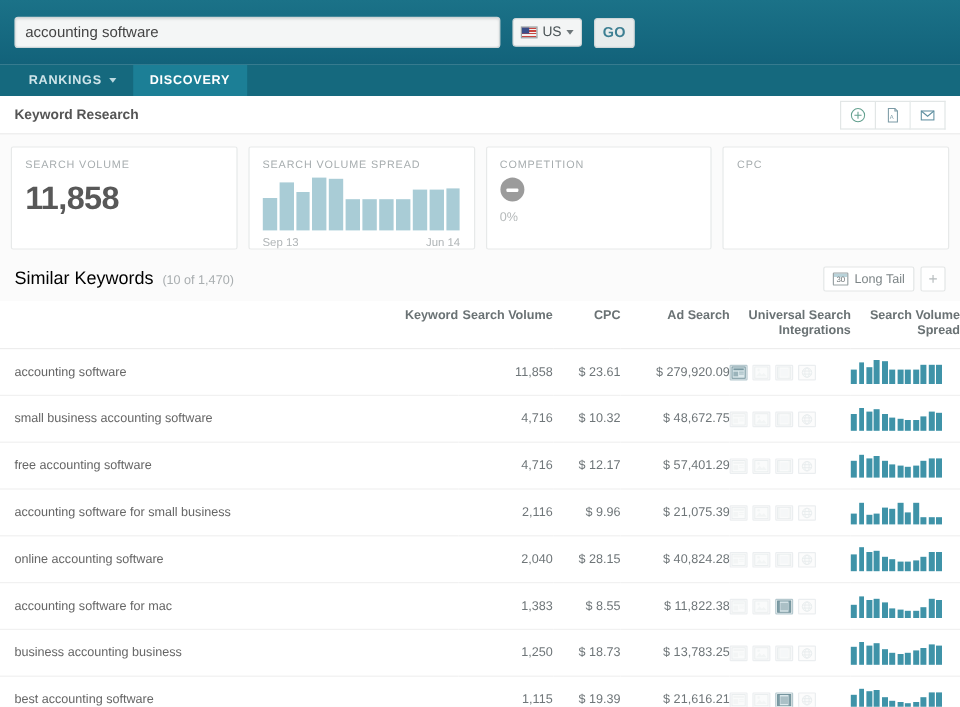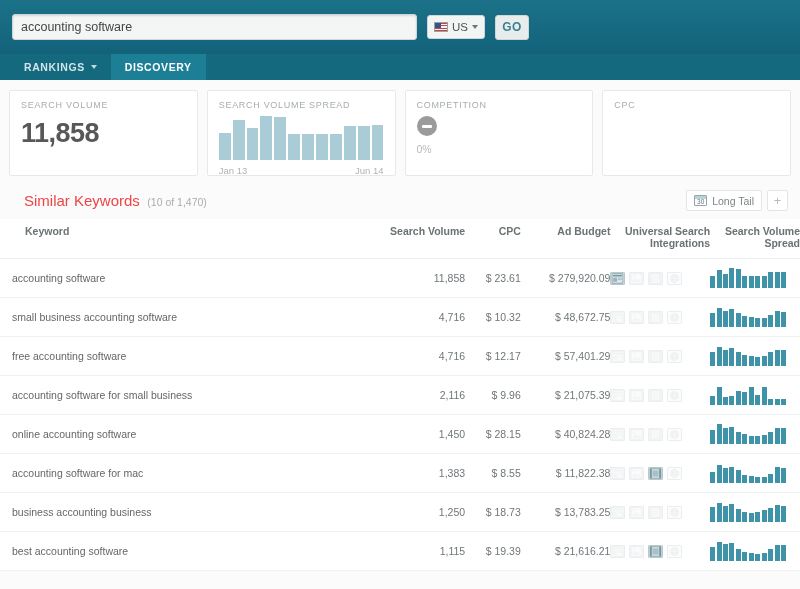--- a/index.html
+++ b/index.html
@@ -87,21 +87,21 @@
 
   .spark-big{display:flex;align-items:flex-end;gap:2px;height:44px;margin-top:6px;}
   .spark-big span{flex:1;background:#a9ccd6;display:block;}
   .spark-dates{display:flex;justify-content:space-between;font-size:9.5px;color:#b0b5b7;margin-top:5px;}
 
   
   .sk-head{
     display:flex;align-items:center;justify-content:space-between;
     padding:14px 12px 8px 12px;box-sizing:border-box;
   }
-  .sk-title{font-size:15px;color:#ef4444;margin-left:12px;}
+  .sk-title{font-size:15px;color:#000000;}
   .sk-count{font-size:10.5px;color:#a9aeb0;margin-left:3px;}
   .sk-right{display:flex;align-items:center;}
   .lt-btn{
     display:flex;align-items:center;gap:5px;height:19px;padding:0 7px;
     border:1px solid #e3e6e6;background:#fff;border-radius:2px;
     font-size:10.5px;color:#7d8587;cursor:pointer;
   }
   .badge30{
     width:13px;height:11px;border:1px solid #9aa3a6;border-radius:1px;background:#fff;
     font-size:6.5px;line-height:7px;color:#6a7274;text-align:center;
@@ -112,21 +112,21 @@
     width:19px;height:19px;margin-left:5px;border:1px solid #e3e6e6;background:#fff;
     display:flex;align-items:center;justify-content:center;color:#b6bcbe;font-size:13px;
     border-radius:2px;cursor:pointer;
   }
 
   table.kw{width:100%;border-collapse:collapse;background:#fff;}
   table.kw th{
     font-size:10.5px;font-weight:bold;color:#6a7274;text-align:right;
     padding:6px 0 9px 0;vertical-align:top;border-bottom:1px solid #ededed;
   }
-  table.kw th.l{text-align:left;padding-left:25px;}
+  table.kw th.l{text-align:right;padding-left:12px;}
   table.kw td{
     font-size:10.5px;color:#6f7679;text-align:right;
     padding:9px 0;border-bottom:1px solid #f1f1f1;
   }
   table.kw td.l{text-align:left;padding-left:12px;color:#666;}
   .col-kw{width:366px;}
   .col-sv{width:78px;}
   .col-cpc{width:56px;}
   .col-ab{width:90px;}
   .col-us{width:100px;}
@@ -162,20 +162,44 @@
   <div class="tabs">
     <div class="tab">
       <span>RANKINGS</span>
       <span class="caret-w"></span>
     </div>
     <div class="tab active">
       <span>DISCOVERY</span>
     </div>
   </div>
 
+  <div class="titlebar">
+    <div class="page-title">Keyword Research</div>
+    <div class="actions">
+      <div class="act">
+        <svg viewBox="0 0 16 16" width="14" height="14">
+            <circle cx="8" cy="8" r="6.3" fill="none" stroke="#63a08f" stroke-width="1"></circle>
+            <path d="M8 4.6v6.8M4.6 8h6.8" stroke="#63a08f" stroke-width="1"></path>
+          </svg>
+      </div>
+      <div class="act">
+        <svg viewBox="0 0 16 16" width="14" height="14">
+            <path d="M3.8 1.6h6.2l2.4 2.4v10.4H3.8z" fill="none" stroke="#7b9aa5" stroke-width="1"></path>
+            <path d="M10 1.6V4h2.4" fill="none" stroke="#7b9aa5" stroke-width="1"></path>
+            <text x="5" y="11.6" font-size="5.5" fill="#7b9aa5" font-family="sans-serif">A</text>
+          </svg>
+      </div>
+      <div class="act">
+        <svg viewBox="0 0 16 16" width="14" height="14">
+            <rect x="2" y="4" width="12" height="8.5" fill="none" stroke="#5f8fa0" stroke-width="1"></rect>
+            <path d="M2 4l6 5 6-5" fill="none" stroke="#5f8fa0" stroke-width="1"></path>
+          </svg>
+      </div>
+    </div>
+  </div>
 
   <div class="cards">
 
     <div class="card">
       <div class="card-label">SEARCH VOLUME</div>
       <div class="card-value">11,858</div>
     </div>
 
     <div class="card">
       <div class="card-label">SEARCH VOLUME SPREAD</div>
@@ -187,21 +211,21 @@
           <span title="Apr 14: 97" style="height: 97%;"></span>
           <span title="May 14: 60" style="height: 60%;"></span>
           <span title="Jun 14: 58" style="height: 58%;"></span>
           <span title="Jul 14: 58" style="height: 58%;"></span>
           <span title="Aug 14: 60" style="height: 60%;"></span>
           <span title="Sep 14: 78" style="height: 78%;"></span>
           <span title="Oct 14: 78" style="height: 78%;"></span>
           <span title="Nov 14: 80" style="height: 80%;"></span>
         </div>
       <div class="spark-dates">
-        <span>Jan 13</span>
+        <span>Sep 13</span>
         <span>Jun 14</span>
       </div>
     </div>
 
     <div class="card">
       <div class="card-label">COMPETITION</div>
       <div class="comp-row">
         <span class="comp-dot">
             <i></i>
           </span>
@@ -229,21 +253,21 @@
       </div>
     </div>
   </div>
 
   <table class="kw">
     <thead>
       <tr>
         <th class="l col-kw">Keyword</th>
         <th class="col-sv">Search Volume</th>
         <th class="col-cpc">CPC</th>
-        <th class="col-ab">Ad Budget</th>
+        <th class="col-ab">Ad Search</th>
         <th class="us-h col-us">Universal Search Integrations</th>
         <th class="svs-h col-svs">Search Volume Spread</th>
       </tr>
     </thead>
     <tbody id="kw-body">
         <tr class="kw-row">
           <td class="l">accounting software</td>
           <td>11,858</td>
           <td>$ 23.61</td>
           <td>$ 279,920.09</td>
@@ -465,21 +489,21 @@
               <span title="8: 52" style="height: 52%;"></span>
               <span title="9: 90" style="height: 90%;"></span>
               <span title="10: 30" style="height: 30%;"></span>
               <span title="11: 28" style="height: 28%;"></span>
               <span title="12: 30" style="height: 30%;"></span>
             </div>
           </td>
         </tr>
         <tr class="kw-row">
           <td class="l">online accounting software</td>
-          <td>1,450</td>
+          <td>2,040</td>
           <td>$ 28.15</td>
           <td>$ 40,824.28</td>
           <td class="us-c">
             <div class="usi">
               <div class="usi-icon">
                 <svg viewBox="0 0 16 14">
                   <rect x="1" y="1" width="14" height="12" fill="#fafbfb" stroke="#e9edee"></rect>
                   <rect x="2.5" y="2.5" width="11" height="2" fill="#e9edee" opacity="0.5"></rect>
                   <rect x="2.5" y="6" width="5" height="5" fill="#e9edee" opacity="0.4"></rect>
                   <rect x="8.5" y="6" width="5" height="1" fill="#e9edee" opacity="0.4"></rect>

